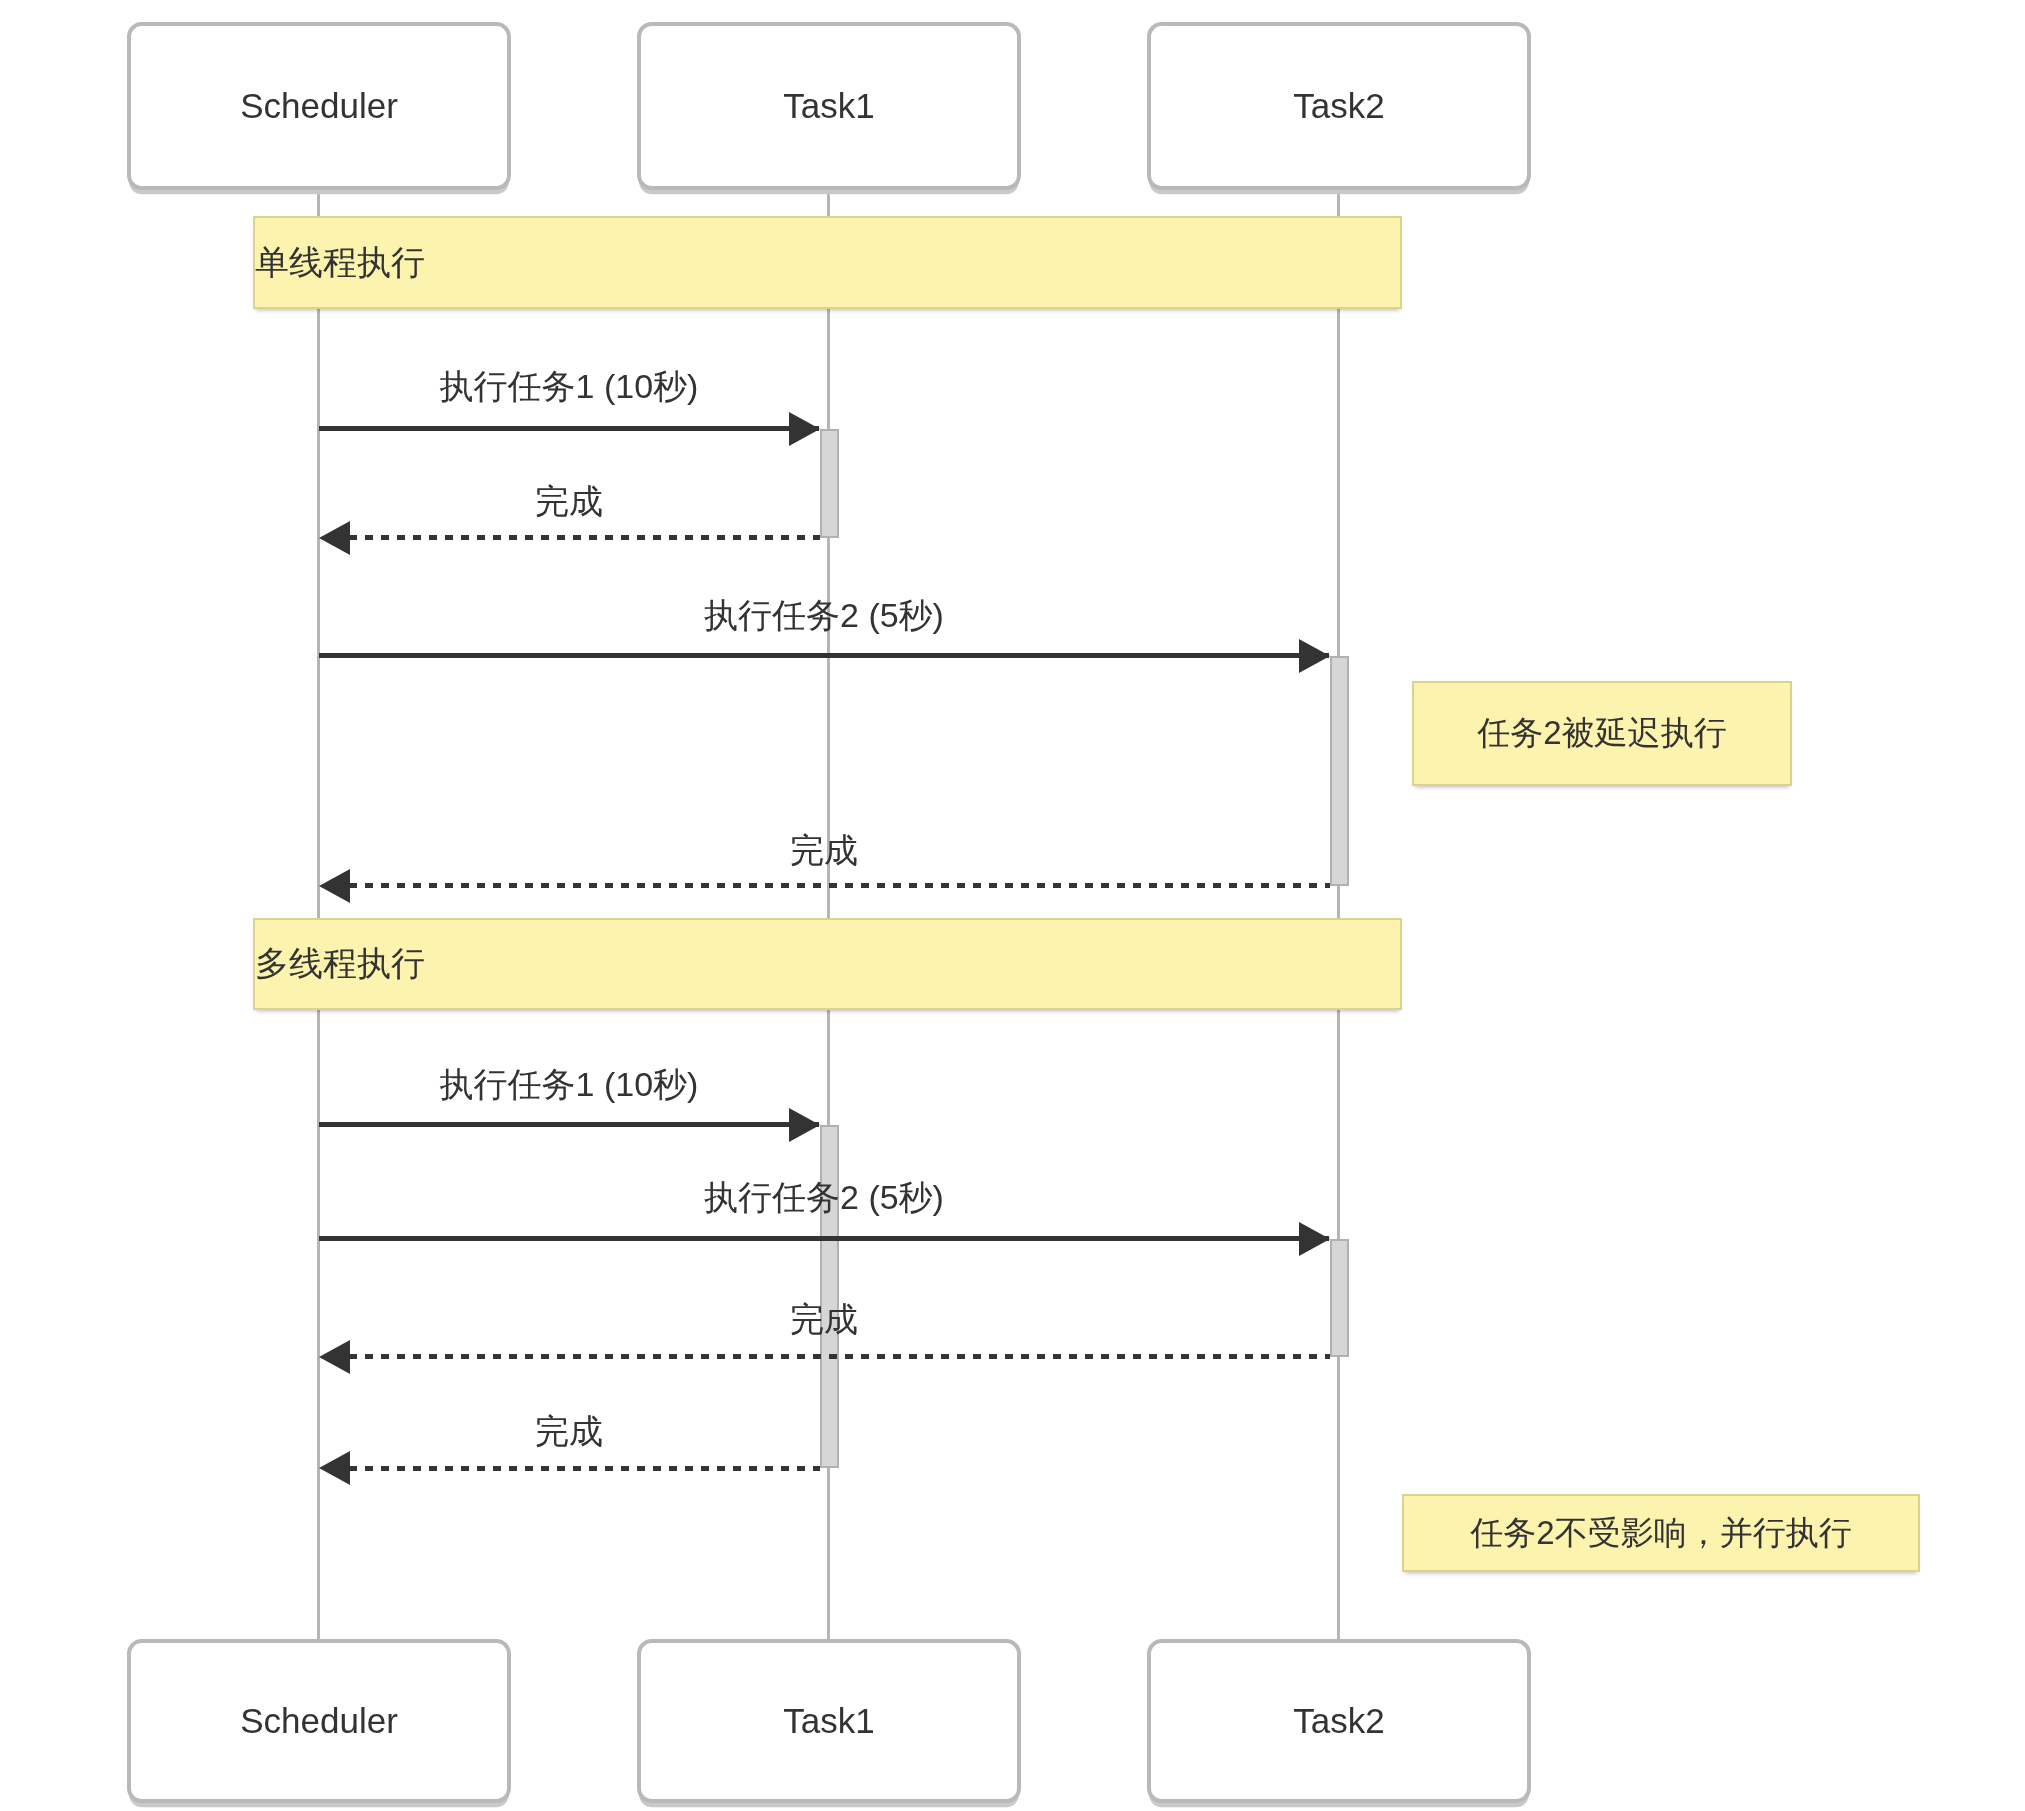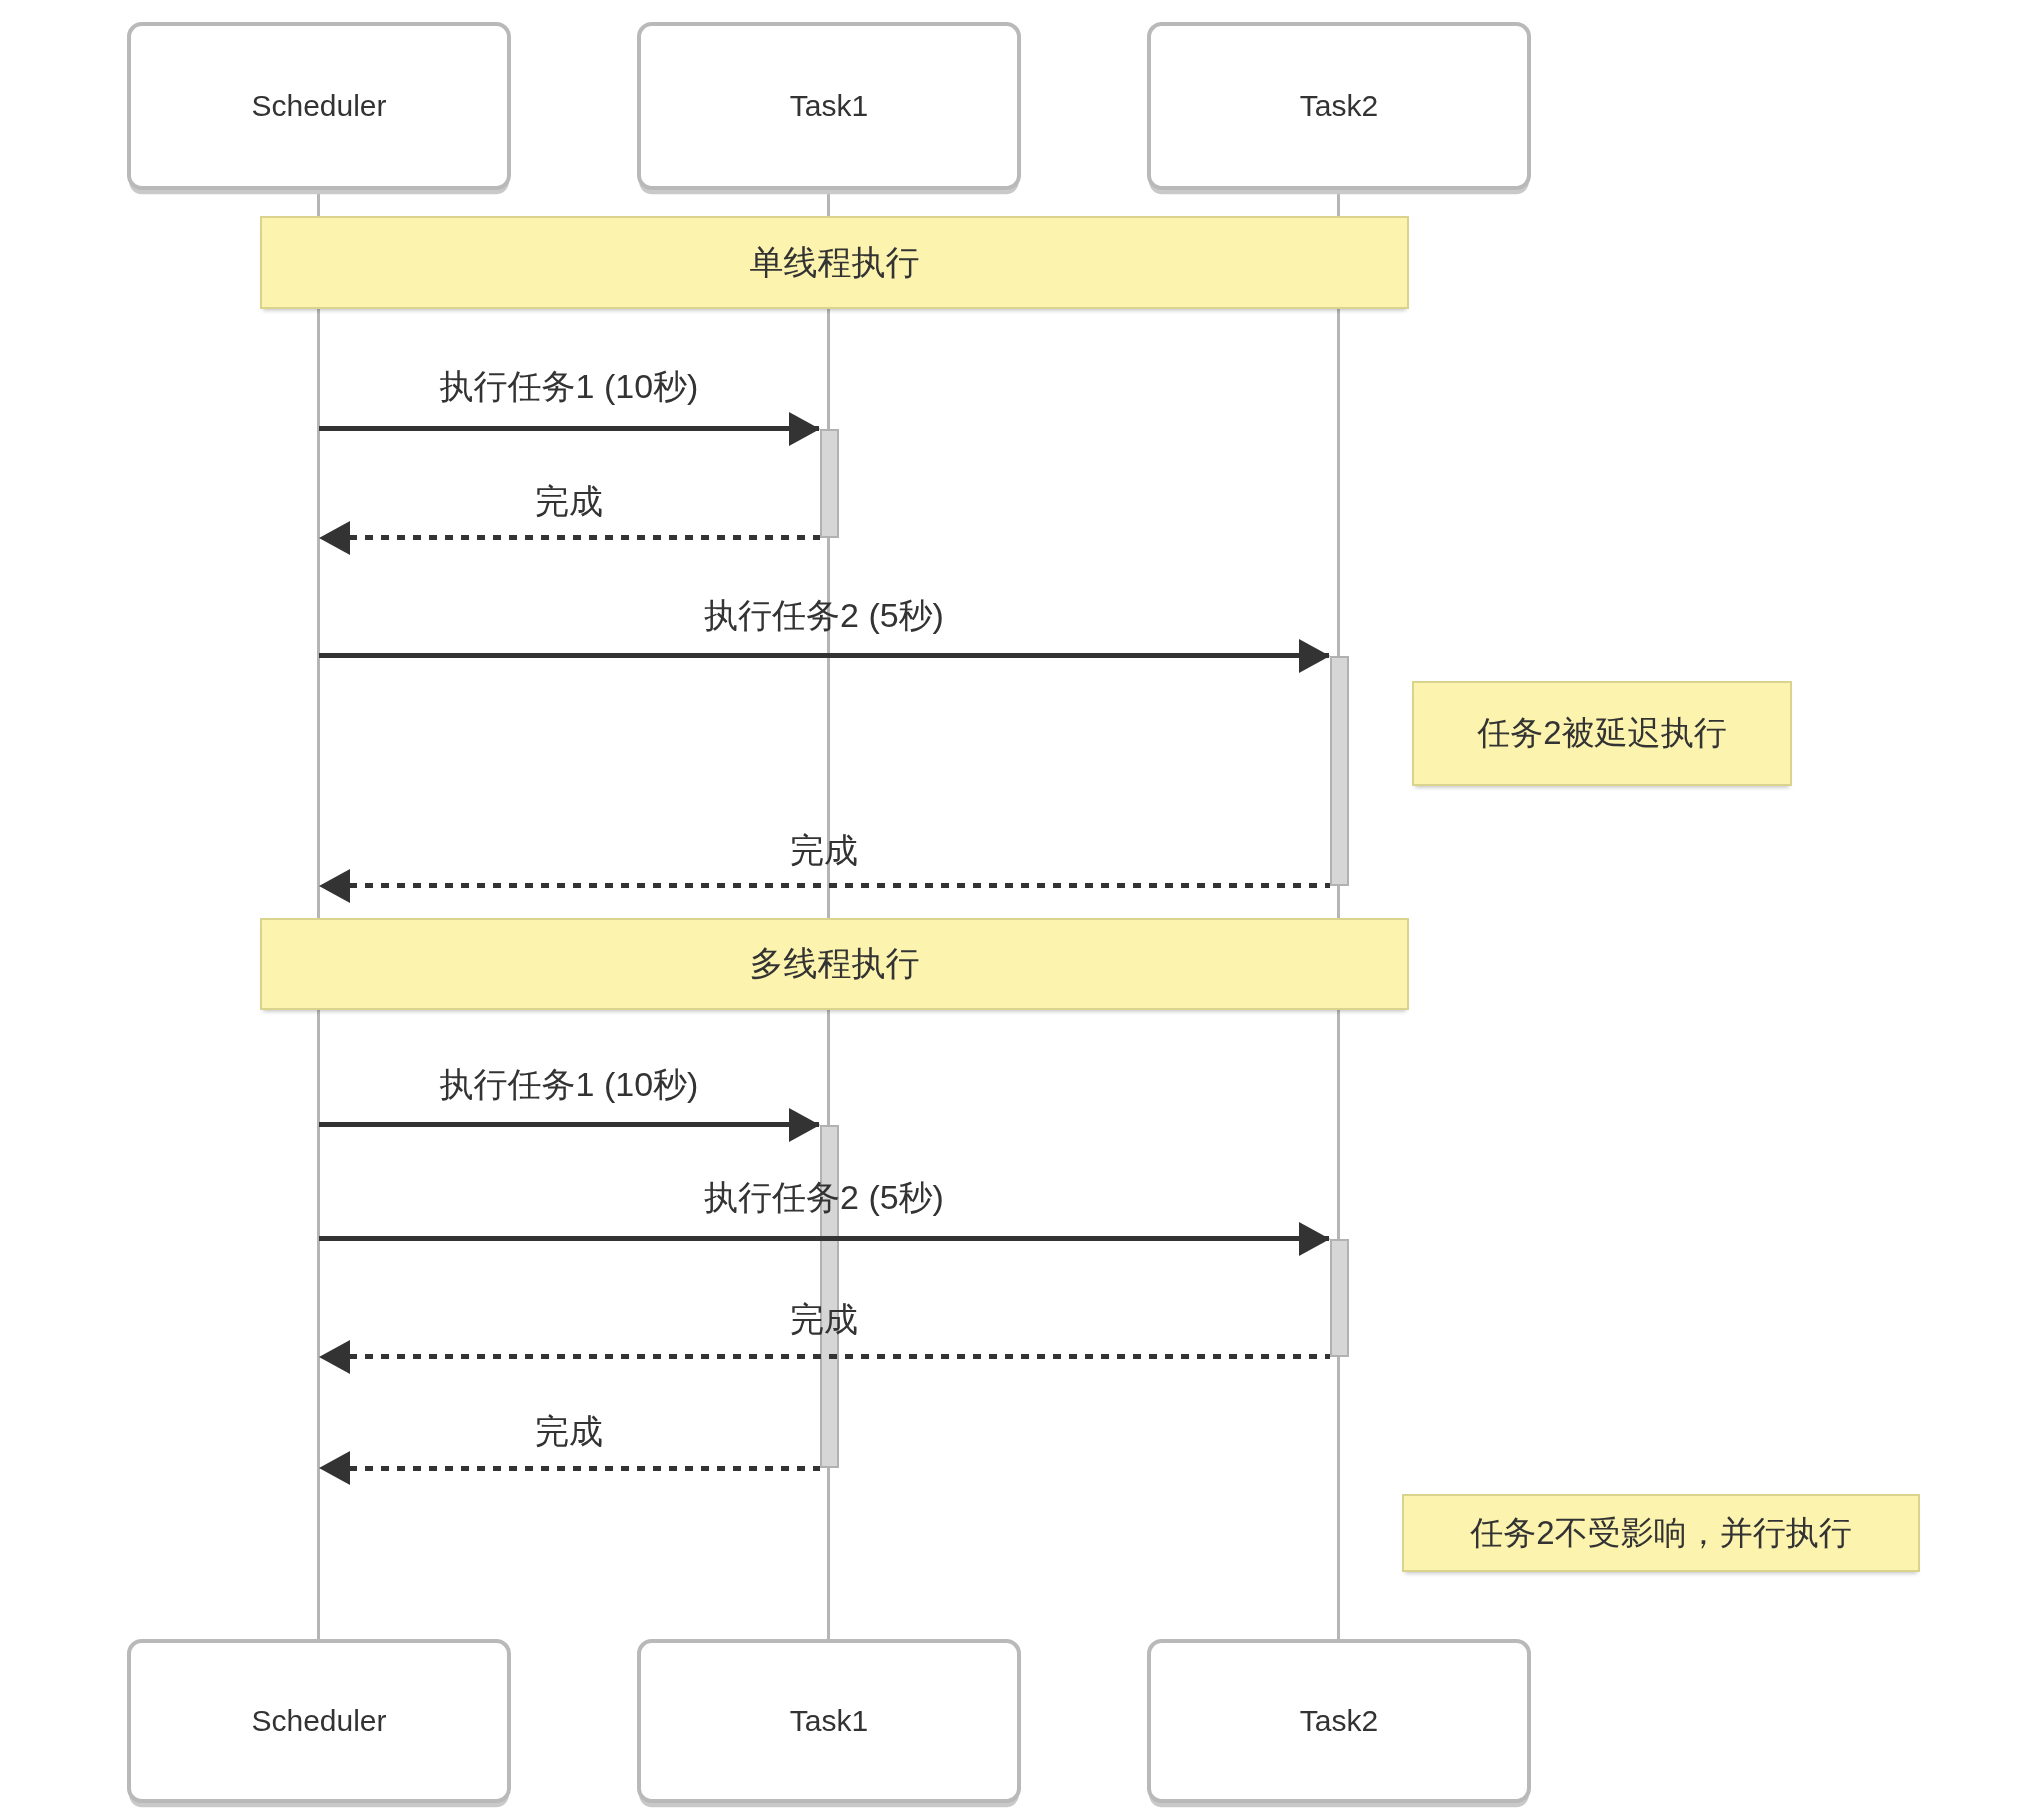--- a/index.html
+++ b/index.html
@@ -35,35 +35,34 @@
   .actor-box{
     position:absolute;
     width:384px;
     background:#ffffff;
     border:4.2px solid var(--actor_border);
     border-radius:14.8px;
     box-sizing:border-box;
     display:flex;
     align-items:center;
     justify-content:center;
-    font-size:30px;
+    font-size:35px;
     color:var(--text);
     z-index:5;
     box-shadow:0 6.3px 0 -2.1px #c9c9c9;
   }
   .banner{
     position:absolute;
-    left:260px;
+    left:253px;
     width:1149px;
     background:var(--note_fill);
     border:2.6px solid var(--note_border);
     box-sizing:border-box;
     display:flex;
     align-items:center;
-    justify-content:center;
     font-size:34px;
     font-weight:400;
     color:var(--text);
     z-index:3;
     box-shadow:0 5.3px 4.2px -3.2px rgba(0,0,0,.25);
   }
   .note{
     position:absolute;
     background:var(--note_fill);
     border:2.6px solid var(--note_border);

